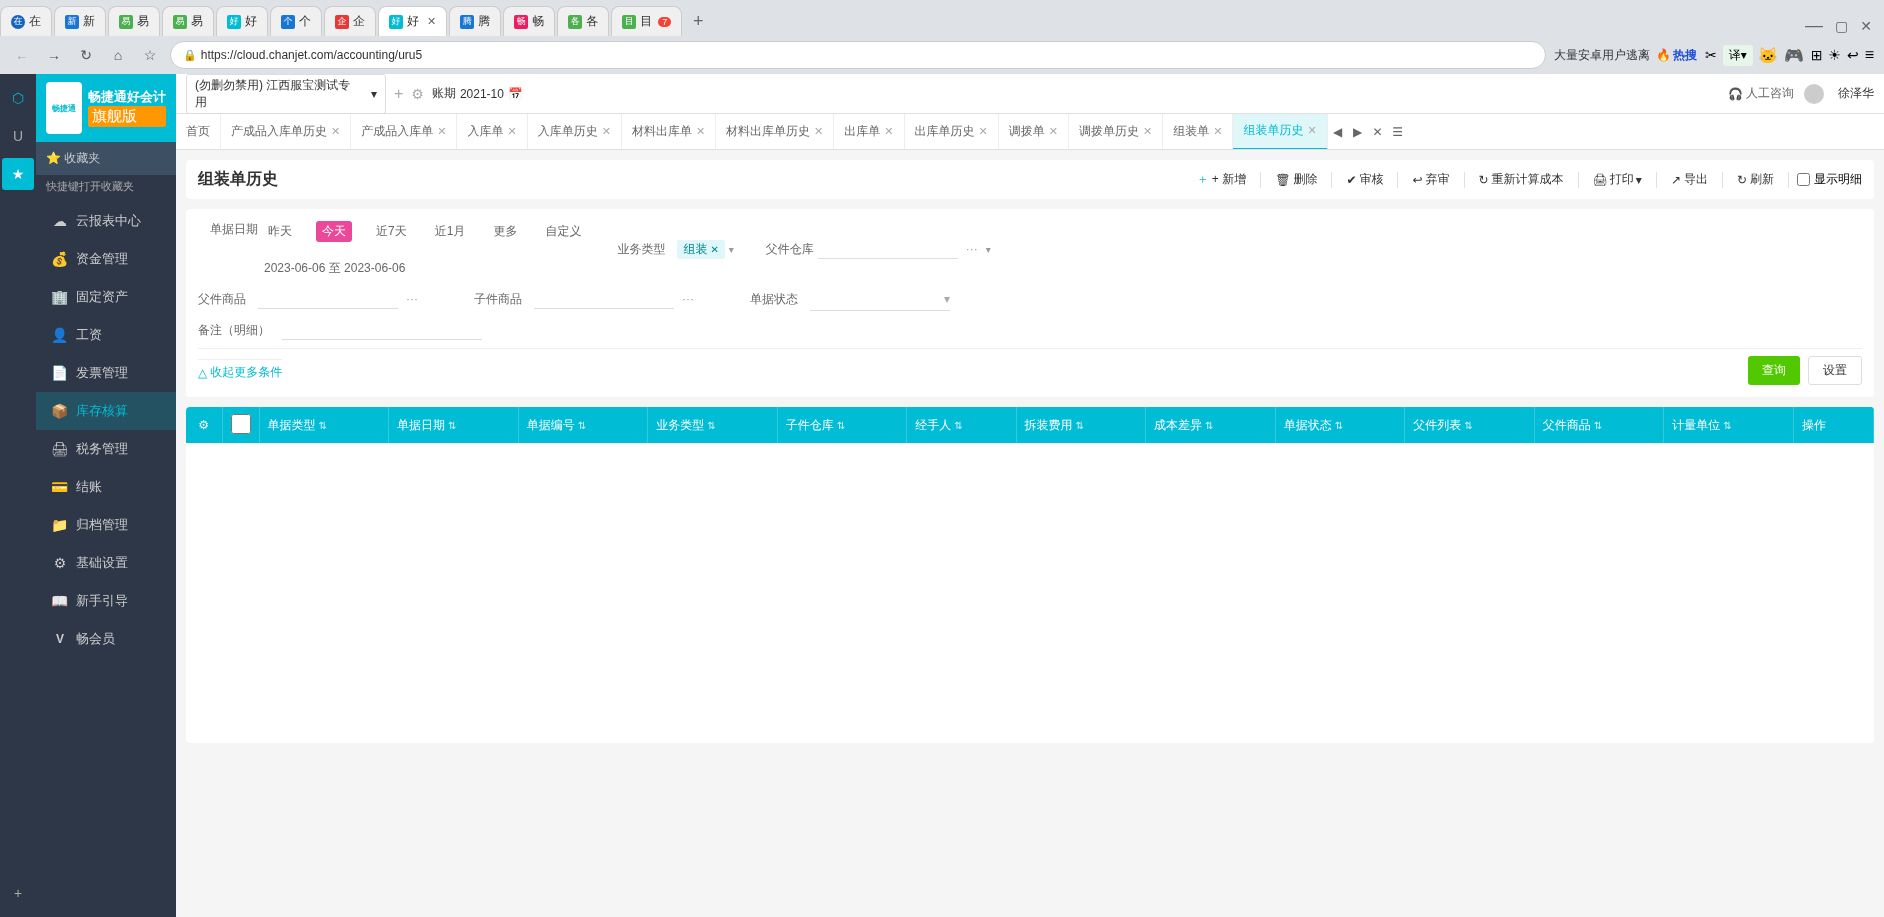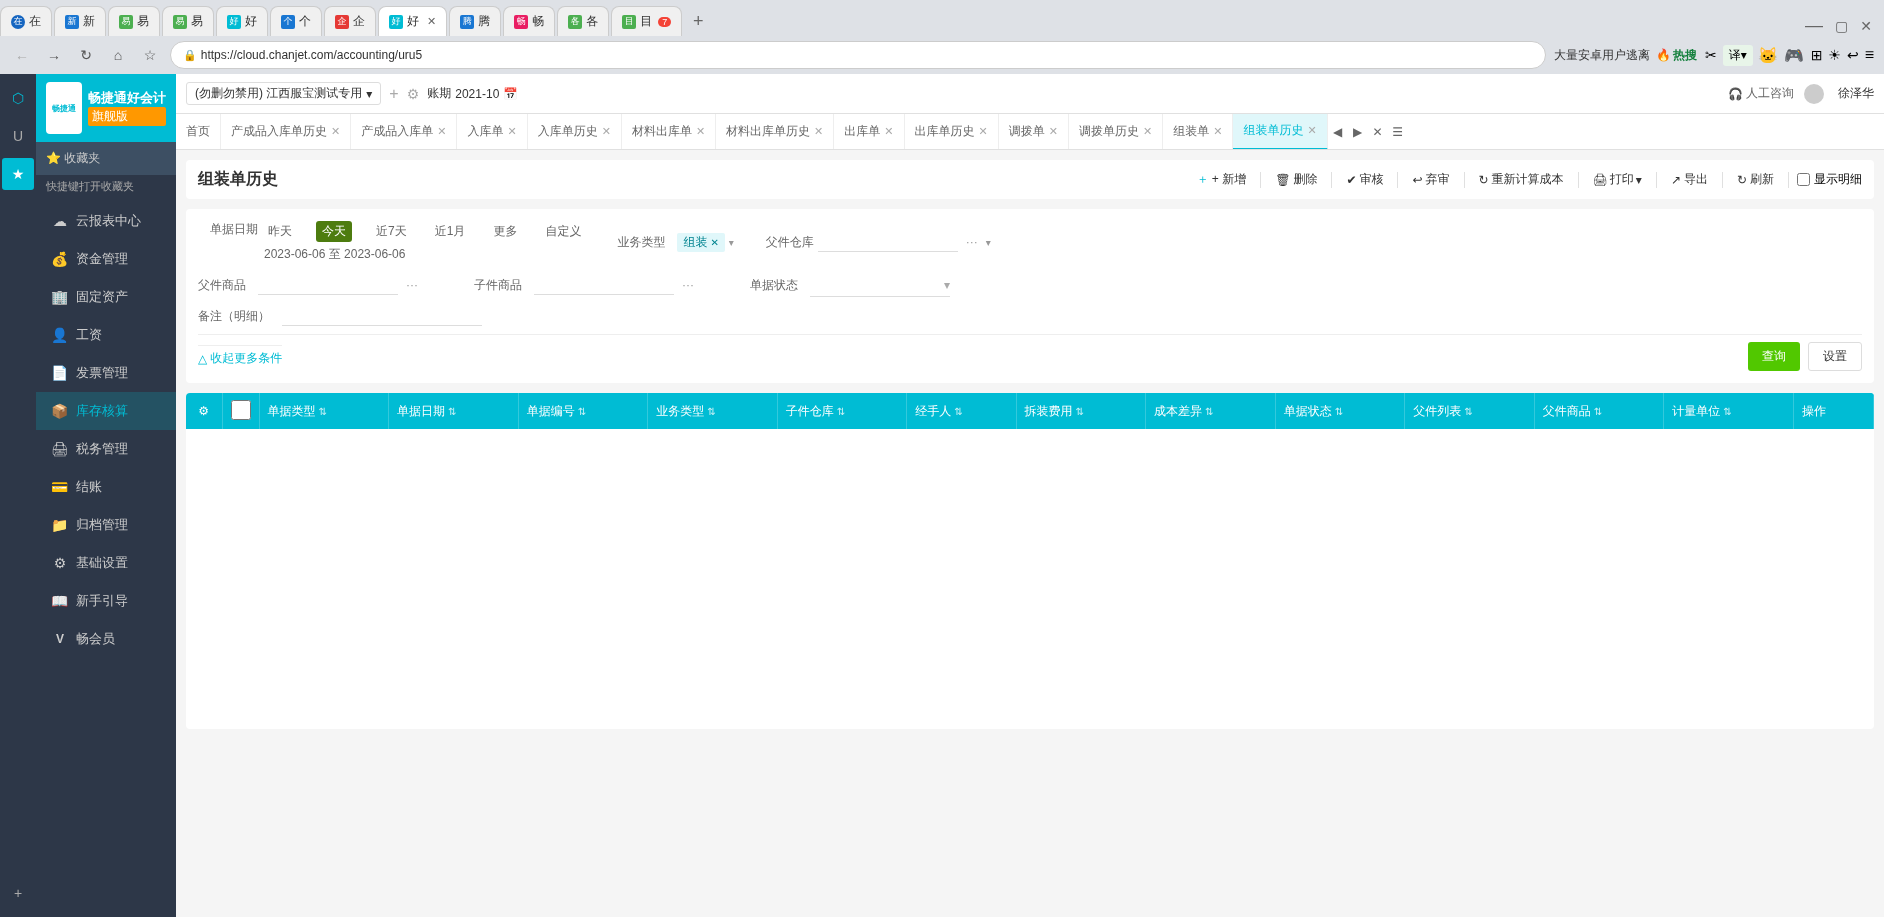--- a/index.html
+++ b/index.html
@@ -13,44 +13,44 @@
     .tab-icon { width: 14px; height: 14px; border-radius: 2px; flex-shrink: 0; }
     .tab-close { margin-left: 4px; font-size: 11px; color: #666; cursor: pointer; }
     .tab-new { width: 28px; height: 30px; display: flex; align-items: center; justify-content: center; font-size: 18px; color: #666; cursor: pointer; }
 
     .address-bar { display: flex; align-items: center; gap: 8px; padding: 4px 10px; background: #dee1e6; height: 38px; }
     .nav-btn { width: 24px; height: 24px; display: flex; align-items: center; justify-content: center; border-radius: 50%; cursor: pointer; color: #555; font-size: 14px; }
     .nav-btn.disabled { color: #aaa; cursor: default; }
     .url-bar { flex: 1; height: 28px; background: #fff; border-radius: 14px; display: flex; align-items: center; padding: 0 12px; font-size: 12px; color: #333; border: 1px solid #ccc; }
     .url-lock { color: #3c7; margin-right: 4px; font-size: 11px; }
     .search-area { display: flex; align-items: center; gap: 6px; font-size: 12px; color: #333; }
-    .hot-search { color: #15803d; font-weight: bold; }
+    .hot-search { color: #1d4ed8; font-weight: bold; }
     .toolbar-icons { display: flex; gap: 6px; align-items: center; }
 
     
     .app-container { display: flex; height: calc(917px - 74px); }
 
     
     .sidebar { width: 175px; background: #2d3748; color: #fff; display: flex; flex-direction: column; flex-shrink: 0; }
     .sidebar-logo { background: #00bcd4; padding: 8px 10px; display: flex; align-items: center; gap: 6px; }
     .logo-icon { width: 36px; height: 52px; background: #fff; border-radius: 4px; display: flex; align-items: center; justify-content: center; font-size: 10px; color: #00bcd4; font-weight: bold; }
     .logo-text { font-size: 13px; color: #fff; font-weight: bold; line-height: 1.3; }
-    .logo-badge { background: #ff9800; color: #fff; font-size: 12px; padding: 1px 4px; border-radius: 2px; }
+    .logo-badge { background: #ff9800; color: #fff; font-size: 15px; padding: 1px 4px; border-radius: 2px; }
     .sidebar-bookmark { background: #3d4f63; padding: 8px 10px; font-size: 12px; color: #ccc; cursor: pointer; }
     .sidebar-bookmark-sub { padding: 4px 10px 8px; font-size: 11px; color: #aaa; cursor: pointer; }
     .sidebar-nav { flex: 1; overflow-y: auto; }
     .nav-item { display: flex; align-items: center; gap: 8px; padding: 10px 16px; color: #ccc; cursor: pointer; font-size: 13px; }
     .nav-item .nav-icon { width: 16px; height: 16px; display: flex; align-items: center; justify-content: center; font-size: 14px; flex-shrink: 0; }
 
     
     .main-content { flex: 1; display: flex; flex-direction: column; background: #f5f5f5; overflow: hidden; }
 
     
     .app-header { background: #fff; padding: 0 10px; height: 40px; display: flex; align-items: center; gap: 8px; border-bottom: 1px solid #e0e0e0; flex-shrink: 0; }
-    .company-selector { display: flex; align-items: center; gap: 4px; font-size: 12px; color: #333; cursor: pointer; border: 1px solid #ddd; padding: 2px 8px; border-radius: 3px; max-width: 200px; }
+    .company-selector { display: flex; align-items: center; gap: 12px; font-size: 12px; color: #333; cursor: pointer; border: 1px solid #ddd; padding: 2px 8px; border-radius: 3px; max-width: 200px; }
     .period-info { display: flex; align-items: center; gap: 4px; font-size: 12px; color: #333; }
     .header-right { margin-left: auto; display: flex; align-items: center; gap: 10px; }
     .support-btn { font-size: 12px; color: #666; display: flex; align-items: center; gap: 3px; cursor: pointer; }
     .user-info { font-size: 12px; color: #333; display: flex; align-items: center; gap: 14px; cursor: pointer; }
 
     
     .page-tabs { background: #fff; display: flex; align-items: center; border-bottom: 1px solid #e0e0e0; flex-shrink: 0; overflow-x: auto; height: 36px; }
     .page-tab { display: flex; align-items: center; padding: 0 10px; height: 36px; font-size: 12px; color: #666; cursor: pointer; white-space: nowrap; border-right: 1px solid #eee; flex-shrink: 0; }
     .page-tab.active { background: #e0f7fa; color: #00bcd4; border-bottom: 2px solid #00bcd4; }
     .page-tab .tab-x { margin-left: 4px; color: #aaa; font-size: 11px; }
@@ -66,22 +66,22 @@
     .btn-setting { background: #fff; color: #333; border: 1px solid #ddd; padding: 5px 14px; border-radius: 3px; font-size: 12px; cursor: pointer; }
     .print-btn { display: flex; align-items: center; gap: 2px; }
     .divider-v { width: 1px; height: 16px; background: #e0e0e0; margin: 0 2px; }
 
     
     .filter-area { background: #fff; padding: 12px; border-radius: 4px; margin-bottom: 10px; }
     .filter-row { display: flex; align-items: center; gap: 12px; margin-bottom: 10px; flex-wrap: wrap; }
     .filter-label { font-size: 12px; color: #666; white-space: nowrap; width: 60px; text-align: right; }
     .date-filters { display: flex; align-items: center; gap: 20px; }
     .date-btn { font-size: 12px; color: #666; cursor: pointer; padding: 2px 4px; }
-    .date-btn.active { background: #4d7c0f; color: #fff; border-radius: 3px; padding: 2px 6px; text-align: center; }
-    .date-range { font-size: 12px; color: #666; margin-top: 4px; }
+    .date-btn.active { background: #ec4899; color: #fff; border-radius: 3px; padding: 2px 6px; text-align: center; }
+    .date-range { font-size: 12px; color: #666; margin-top: 18px; }
     .field-label { font-size: 12px; color: #666; white-space: nowrap; }
     .field-value-area { display: flex; align-items: center; gap: 4px; margin-left: 8px; }
     .tag-item { display: inline-flex; align-items: center; gap: 3px; background: #e0f7fa; color: #00838f; padding: 1px 6px; border-radius: 2px; font-size: 12px; }
     .tag-x { cursor: pointer; color: #00838f; font-size: 10px; }
     .filter-input { border: none; border-bottom: 1px solid #ddd; padding: 2px 4px; font-size: 12px; color: #333; outline: none; width: 140px; }
     .more-btn { font-size: 12px; color: #999; cursor: pointer; padding: 0 4px; }
     .dropdown-arrow { font-size: 10px; color: #999; cursor: pointer; }
     .collapse-btn { font-size: 12px; color: #00bcd4; cursor: pointer; display: flex; align-items: center; gap: 3px; padding: 4px 0; text-align: center; border-top: 1px solid #eee; margin-top: 4px; justify-content: center; }
 
     

